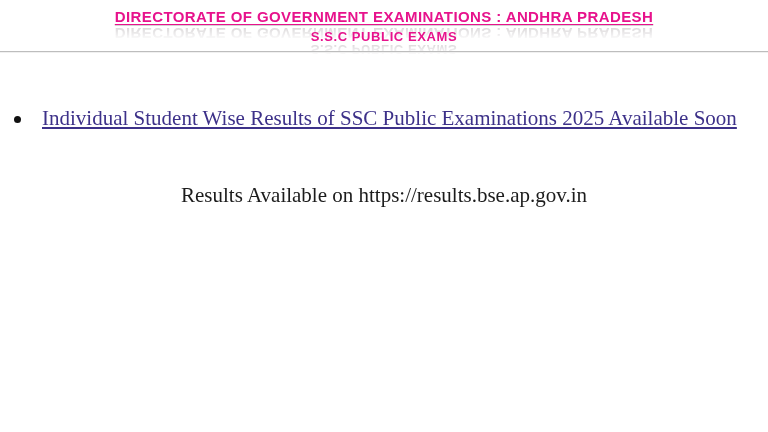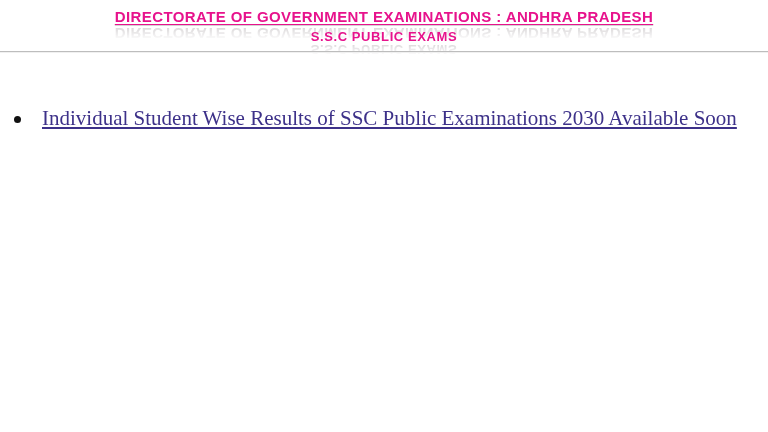--- a/index.html
+++ b/index.html
@@ -121,17 +121,18 @@
     <div class="hline hline1">DIRECTORATE OF GOVERNMENT EXAMINATIONS : ANDHRA PRADESH</div>
     <div class="hline hline1 reflect" aria-hidden="true">DIRECTORATE OF GOVERNMENT EXAMINATIONS : ANDHRA PRADESH</div>
     <div class="hline hline2">S.S.C PUBLIC EXAMS</div>
     <div class="hline hline2 reflect" aria-hidden="true">S.S.C PUBLIC EXAMS</div>
   </header>
 
   <div class="divider"></div>
 
   <div class="bullet-row">
     <span class="bullet"></span>
-    <a class="link" href="#">Individual Student Wise Results of SSC Public Examinations 2030 Available Soon</a>
+    <a class="link" href="#">Individual Student Wise Results of SSC Public Examinations 2025 Available Soon</a>
   </div>
 
+  <div class="results-line">Results Available on https://results.bse.ap.gov.in</div>
 
 </div>
 
 </body></html>

